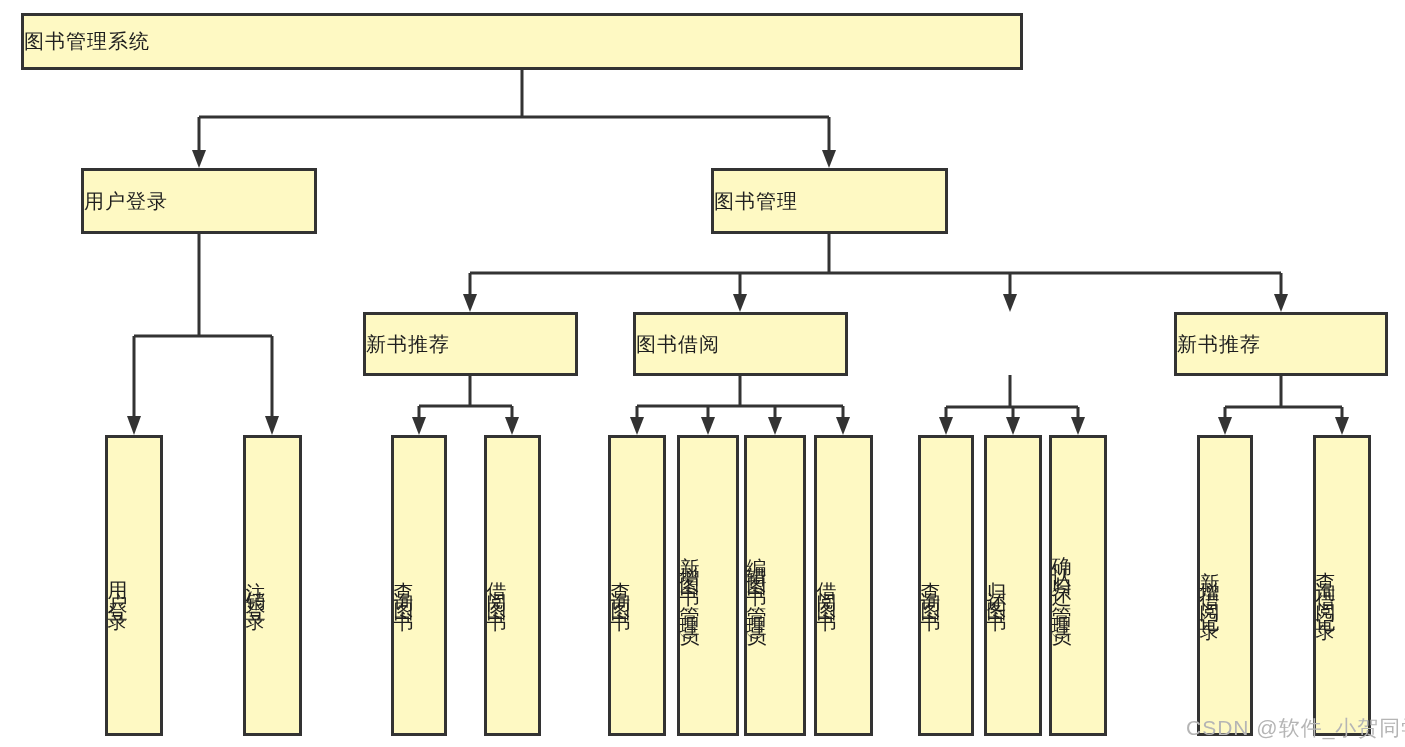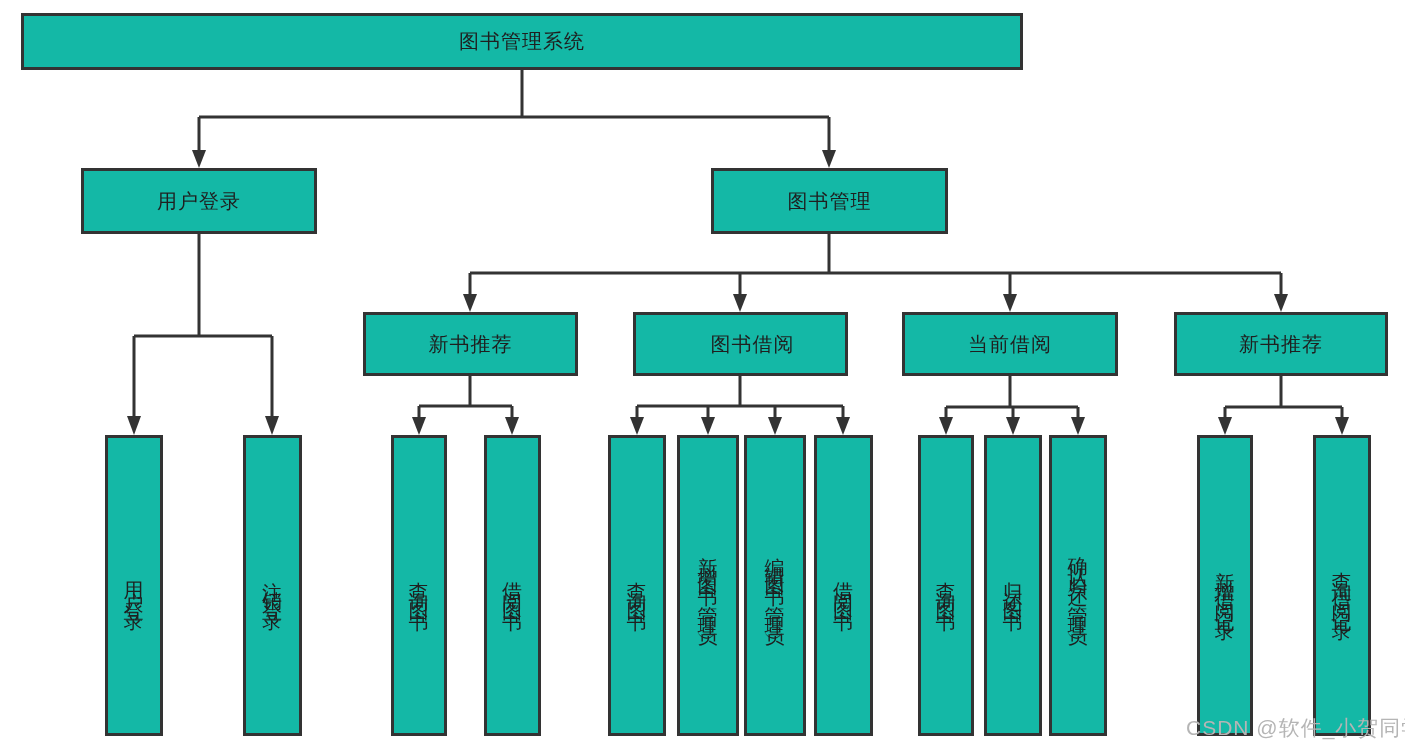--- a/index.html
+++ b/index.html
@@ -14,24 +14,24 @@
   }
   #connector-layer {
     position: absolute;
     left: 0; top: 0;
     width: 1405px; height: 747px;
   }
   .node {
     position: absolute;
     box-sizing: border-box;
     border: 3px solid #333333;
-    background: #14b8a6;
+    background: #fef9c3;
     display: flex;
     align-items: center;
-    justify-content: center;
+    justify-content: flex-start;
     color: #1f1f1f;
   }
   .node-h span {
     font-size: 20px;
     letter-spacing: 1px;
     white-space: nowrap;
   }
   .leaf span {
     writing-mode: vertical-rl;
     text-orientation: mixed;
@@ -113,25 +113,22 @@
   <div class="node node-h" style="left:81px; top:168px; width:236px; height:66px;">
     <span>用户登录</span>
   </div>
   <div class="node node-h" style="left:711px; top:168px; width:237px; height:66px;">
     <span>图书管理</span>
   </div>
 
   <div class="node node-h" style="left:363px; top:312px; width:215px; height:64px;">
     <span>新书推荐</span>
   </div>
-  <div class="node node-h" style="left:633px; top:312px; width:215px; height:64px;padding-left:24px;">
+  <div class="node node-h" style="left:633px; top:312px; width:215px; height:64px;">
     <span>图书借阅</span>
-  </div>
-  <div class="node node-h" style="left:902px; top:312px; width:216px; height:64px;">
-    <span>当前借阅</span>
   </div>
   <div class="node node-h" style="left:1174px; top:312px; width:214px; height:64px;">
     <span>新书推荐</span>
   </div>
 
   <div class="node leaf" style="left:105px; top:435px; width:58px; height:301px;">
     <span>用户登录</span>
   </div>
   <div class="node leaf" style="left:243px; top:435px; width:59px; height:301px;">
     <span>注销登录</span>

